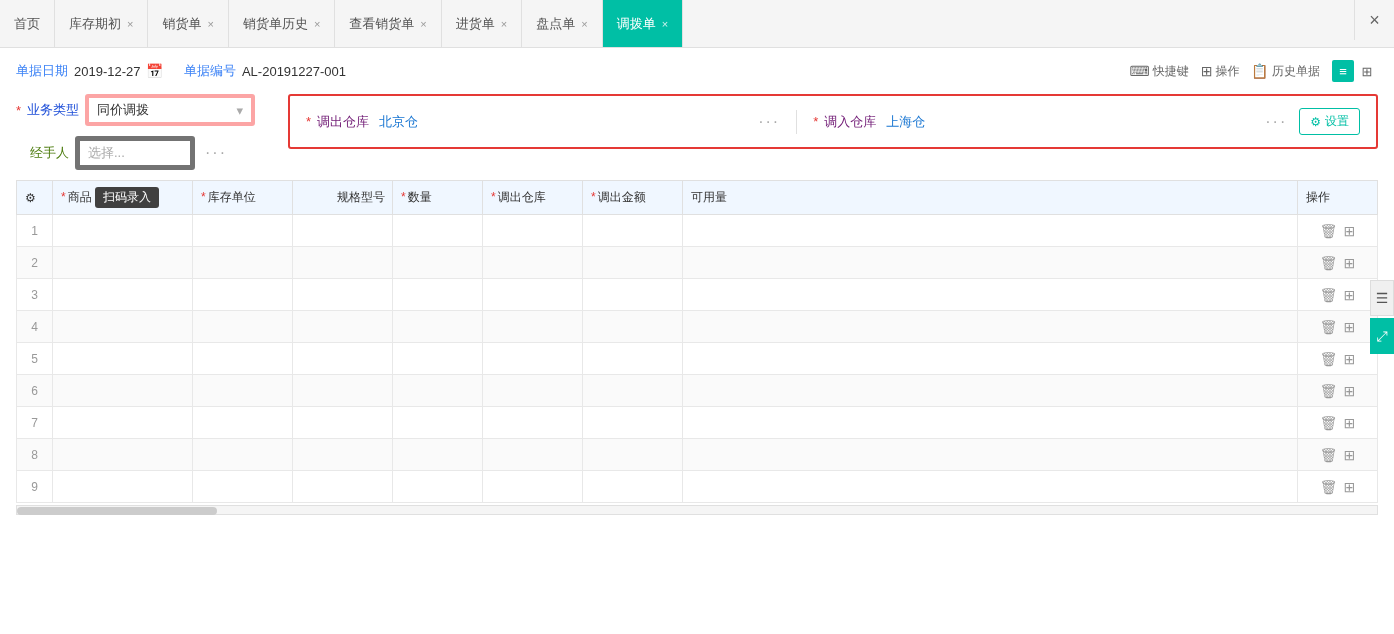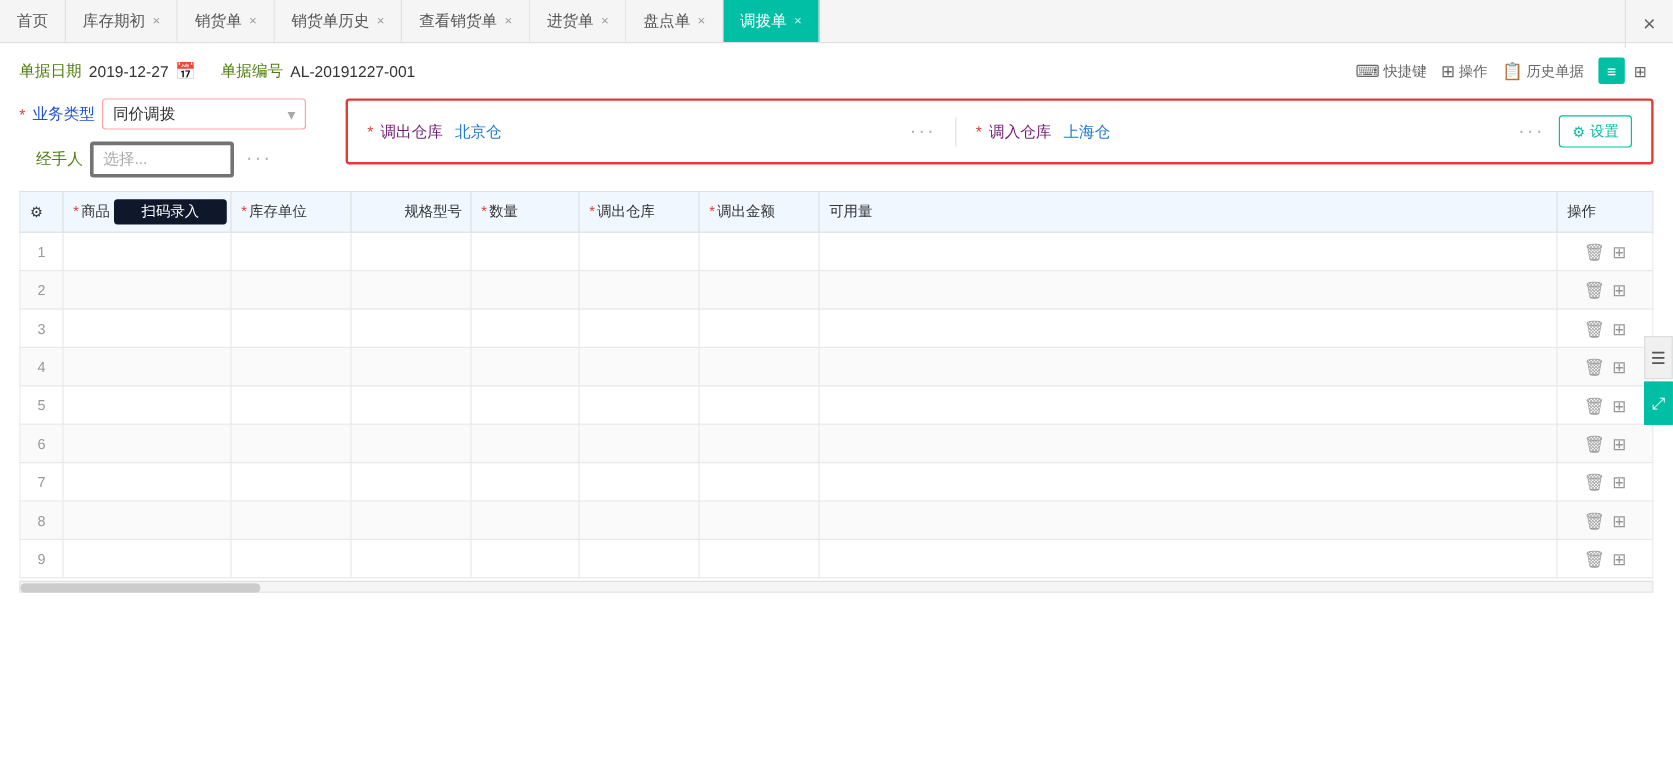--- a/index.html
+++ b/index.html
@@ -1,20 +1,20 @@
 <!DOCTYPE html>
 <html><head>
   <meta charset="utf-8">
   <style>
     * { box-sizing: border-box; margin: 0; padding: 0; }
     body { font-family: 'Microsoft YaHei', Arial, sans-serif; font-size: 13px; color: #333; background: #fff; overflow: hidden; }
 
     
     .tab-bar {
-      display: flex; align-items: center; height: 36px;
+      display: flex; align-items: center; height: 48px;
       background: #f5f5f5; border-bottom: 1px solid #e0e0e0;
       padding: 0 0 0 0; position: relative;
     }
     .tab-item {
       display: flex; align-items: center; padding: 0 14px; height: 100%;
       cursor: pointer; font-size: 13px; color: #555;
       border-right: 1px solid #e0e0e0; white-space: nowrap;
       background: #f5f5f5;
     }
     .tab-item:first-child { border-left: none; }
@@ -30,21 +30,21 @@
 
     
     .main-area { padding: 12px 16px; background: #fff; }
 
     
     .header-row {
       display: flex; align-items: center; margin-bottom: 12px;
       gap: 20px;
     }
     .header-field { display: flex; align-items: center; gap: 6px; font-size: 13px; }
-    .header-field label { color: #4d7c0f; white-space: nowrap; }
+    .header-field label { color: #3b82f6; white-space: nowrap; }
     .header-field .value { color: #333; font-weight: 500; }
     .cal-icon { color: #00bfa5; font-size: 14px; cursor: pointer; }
 
     
     .toolbar-right {
       margin-left: auto; display: flex; align-items: center; gap: 12px; font-size: 12px; color: #666;
     }
     .toolbar-btn { display: flex; align-items: center; gap: 3px; cursor: pointer; color: #666; }
     .toolbar-icon { font-size: 14px; }
     .layout-btns { display: flex; gap: 2px; }
@@ -68,29 +68,29 @@
     .settings-btn {
       display: flex; align-items: center; gap: 4px;
       border: 1px solid #00bfa5; color: #00bfa5; border-radius: 3px;
       padding: 4px 10px; cursor: pointer; font-size: 12px; margin-left: 12px;
     }
     .form-field { display: flex; align-items: center; gap: 6px; }
     .form-field .req-star { color: #e53935; }
     .form-field label { color: #1d4ed8; }
     .form-field .field-value {
       display: flex; align-items: center; gap: 4px;
-      border: 1px solid #fca5a5; border-radius: 3px;
+      border: 4px solid #fca5a5; border-radius: 3px;
       padding: 3px 8px; min-width: 150px; background: #fff; cursor: pointer;
     }
     .form-field .field-value .dropdown-arrow { margin-left: auto; color: #aaa; }
     .form-field .field-value .val-text { color: #333; }
     .agent-field { display: flex; align-items: center; gap: 6px; }
     .agent-field label { color: #4d7c0f; }
     .agent-field .agent-input {
-      border: 3px solid #737373; border-radius: 3px; padding: 3px 8px;
+      border: 5px solid #737373; border-radius: 3px; padding: 3px 8px;
       min-width: 120px; color: #aaa; cursor: pointer;
       display: flex; align-items: center; gap: 4px;
     }
     .agent-more { color: #aaa; cursor: pointer; margin-left: 4px; font-size: 16px; letter-spacing: 2px; }
 
     
     .data-table { width: 100%; border-collapse: collapse; table-layout: fixed; }
     .data-table th {
       background: #f0f7ff; border: 1px solid #e0e0e0;
       padding: 6px 8px; font-size: 12px; font-weight: 500; color: #333;
@@ -98,22 +98,22 @@
     }
     .data-table th .req-star { color: #e53935; margin-right: 2px; }
     .data-table td {
       border: 1px solid #e8e8e8; padding: 5px 8px;
       height: 32px; font-size: 12px; color: #333;
     }
     .data-table tr:nth-child(even) td { background: #fafafa; }
     .data-table .row-num { color: #999; text-align: center; width: 36px; }
     .data-table .subtotal-row td { background: #fff8f0 !important; font-size: 12px; }
     .scan-btn {
-      background: #0f172a; color: #fff; border: none; border-radius: 3px;
-      padding: 2px 23px; font-size: 12px; cursor: pointer;
+      background: #404040; color: #fff; border: none; border-radius: 3px;
+      padding: 2px 8px; font-size: 12px; cursor: pointer;
     }
     .gear-th { width: 36px; text-align: center; }
     .op-th { width: 80px; text-align: center; }
     .op-cell { display: flex; align-items: center; justify-content: center; gap: 6px; }
     .op-icon { color: #999; cursor: pointer; font-size: 14px; }
 
     
     .right-sidebar {
       position: fixed; right: 0; top: 50%; transform: translateY(-50%);
       display: flex; flex-direction: column; gap: 2px; z-index: 100;

